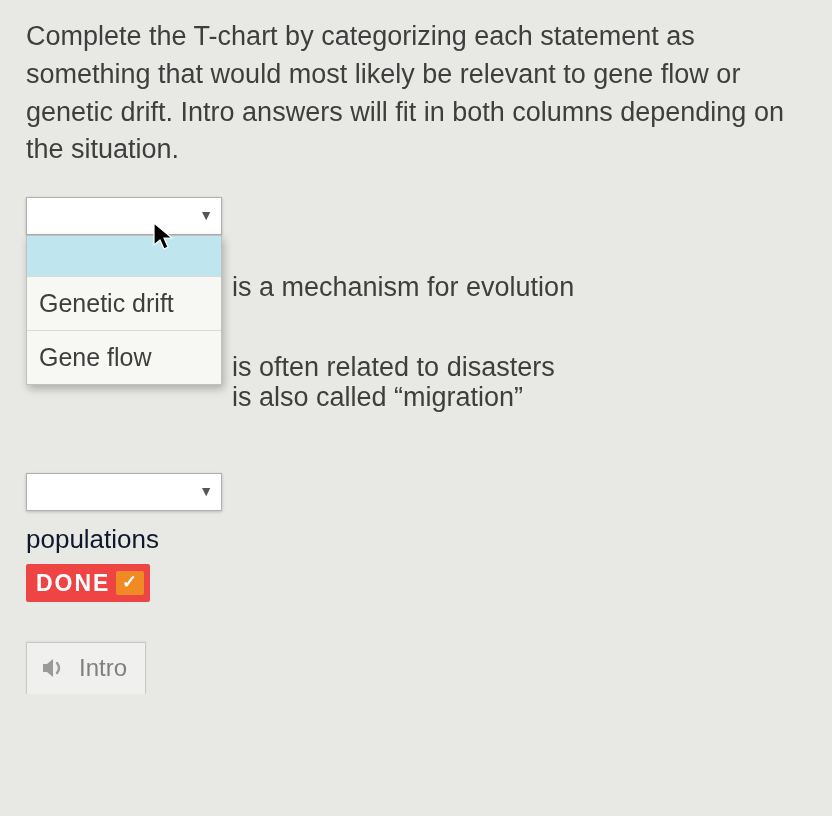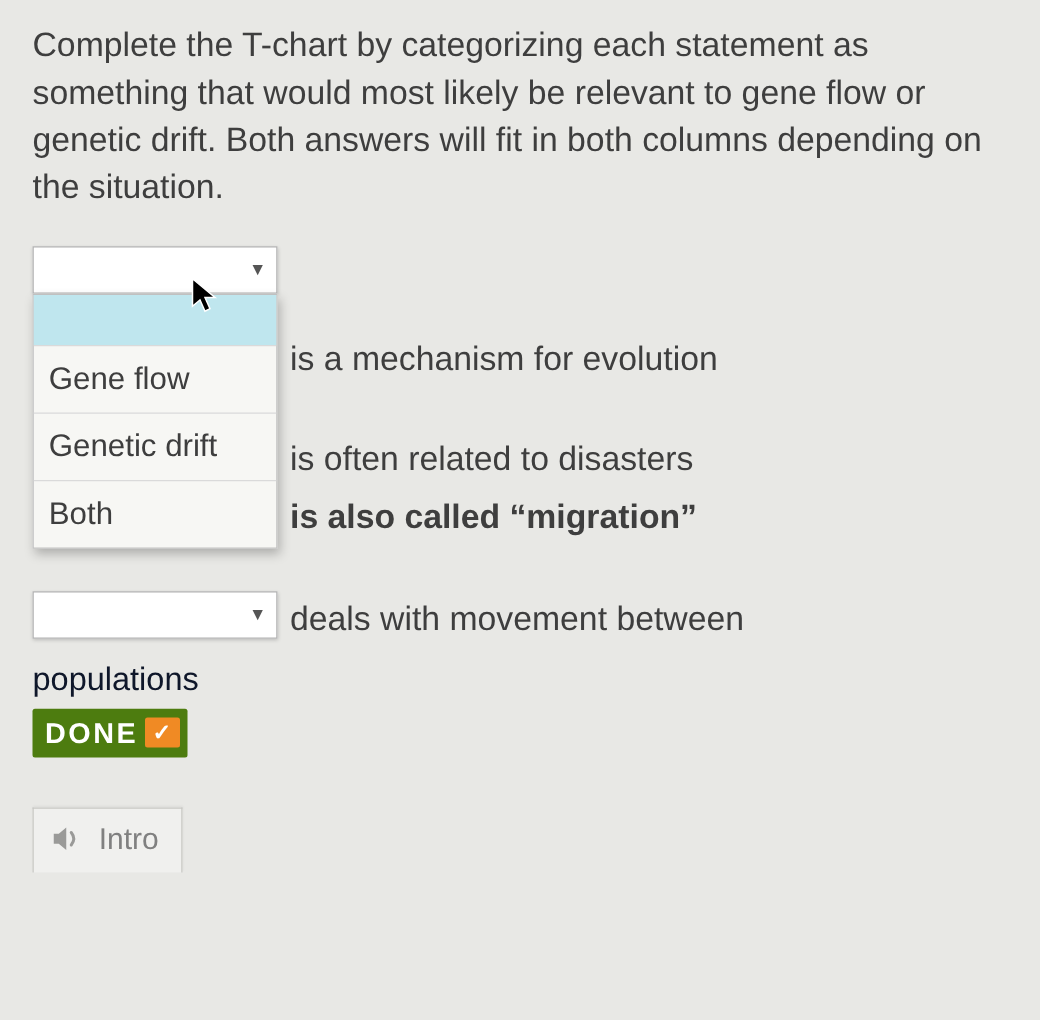--- a/index.html
+++ b/index.html
@@ -77,21 +77,21 @@
     }
     .pop-label {
       margin-top: 2px;
       color: #0f172a;
       font-size: 26px;
     }
     .done-badge {
       display: inline-flex;
       align-items: center;
       margin-top: 6px;
-      background: #4d7c0f;
+      background: #ef4444;
       color: #fff;
       font-weight: bold;
       font-size: 23px;
       padding: 3px 6px 3px 10px;
       letter-spacing: 2px;
       border-radius: 2px;
     }
     .done-badge .check {
       background: #f08a24;
       color: #fff;
@@ -120,53 +120,51 @@
       margin-right: 12px;
       display: inline-flex;
       align-items: center;
     }
   </style>
 </head>
 <body>
 
 
 
-<div class="question">Complete the T-chart by categorizing each statement as something that would most likely be relevant to gene flow or genetic drift. Both answers will fit in both columns depending on the situation.</div>
+<div class="question">Complete the T-chart by categorizing each statement as something that would most likely be relevant to gene flow or genetic drift. Intro answers will fit in both columns depending on the situation.</div>
 
 
 <div class="row">
   <div class="select-box">
     <span class="chevron">▼</span>
   </div>
 
   <div class="dropdown">
     <div class="opt blank"></div>
+    <div class="opt">Genetic drift</div>
     <div class="opt">Gene flow</div>
-    <div class="opt">Genetic drift</div>
-    <div class="opt">Both</div>
   </div>
 
   <svg class="cursor" width="24" height="32" viewBox="0 0 24 32">
     <path d="M2 2 L2 24 L8 19 L12 28 L16 26 L12 17 L20 17 Z" fill="#000" stroke="#fff" stroke-width="1.2"></path>
   </svg>
 </div>
 
 
 <div style="height:0;position:relative;">
   <div style="position:absolute;left:206px;top:24px;">is a mechanism for evolution</div>
   <div style="position:absolute;left:206px;top:104px;">is often related to disasters</div>
-  <div style="position:absolute;left:206px;top:150px;font-weight:bold;">is also called “migration”</div>
+  <div style="position:absolute;left:206px;top:134px;">is also called “migration”</div>
 </div>
 
 
 <div class="row below-row">
   <div class="select-box">
     <span class="chevron">▼</span>
   </div>
-  <div class="label-text">deals with movement between</div>
 </div>
 <div class="pop-label">populations</div>
 
 <div class="done-badge">
   <span>DONE</span>
   <span class="check">✓</span>
 </div>
 
 <br>
 

